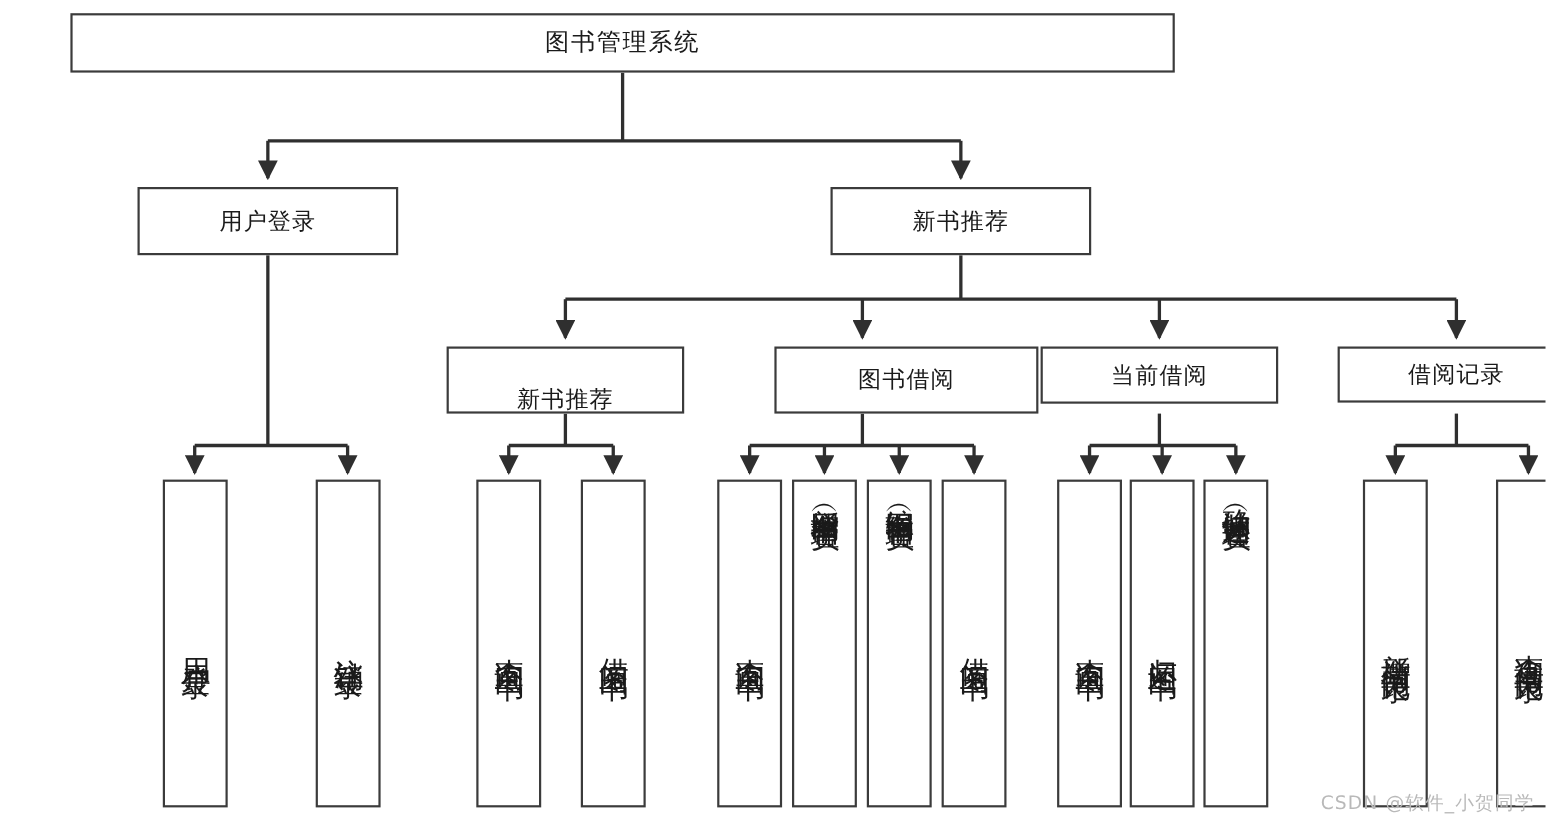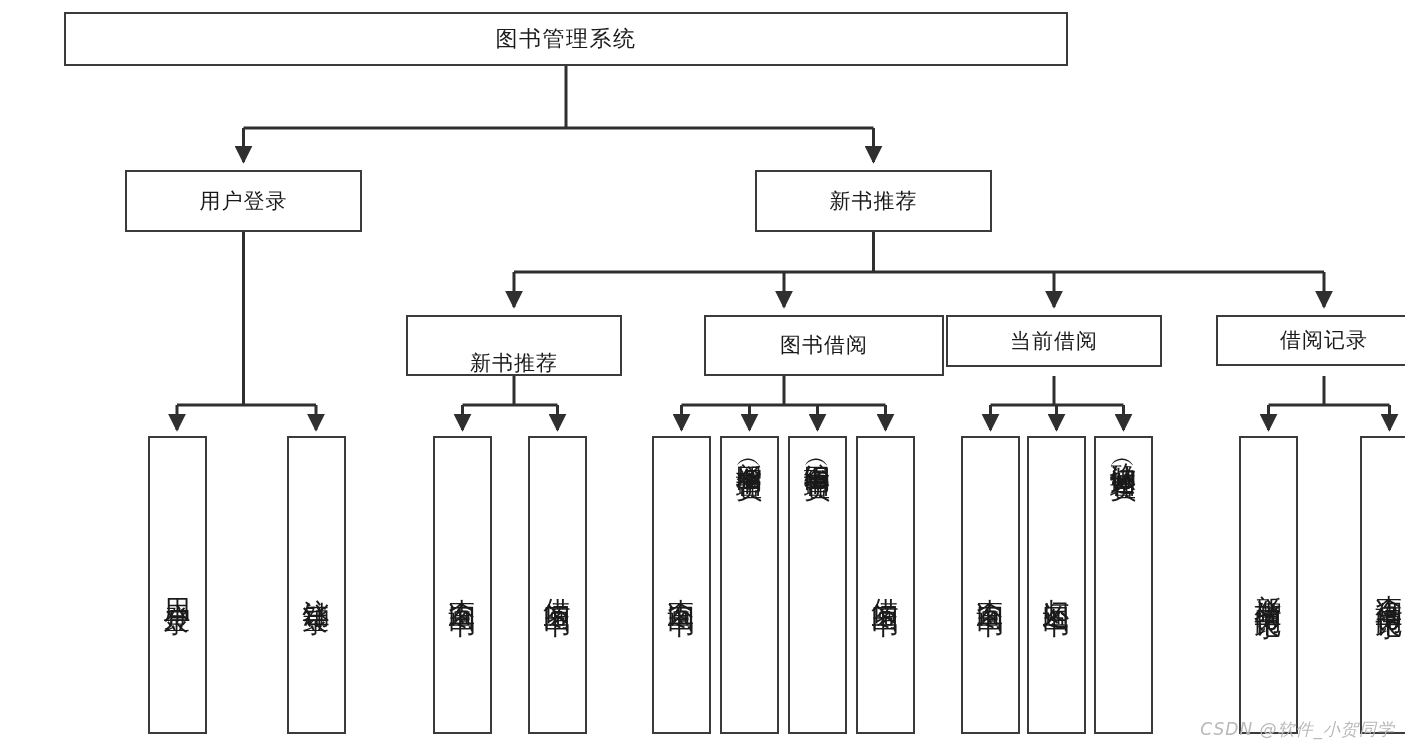--- a/index.html
+++ b/index.html
@@ -58,21 +58,20 @@
     pointer-events:none;
   }
   #watermark{
     position:absolute;
     right:10px;bottom:6px;
     font-size:17px;
     color:#b9b9b9;
     letter-spacing:1px;
     user-select:none;
     white-space:nowrap;
-    font-style:italic;
   }
 </style>
 </head>
 <body>
 
 <div id="diagram">
 
   <svg class="edges" viewBox="0 0 1405 747" xmlns="http://www.w3.org/2000/svg">
     <defs>
       <marker id="arrow" viewBox="0 0 10 10" refX="9" refY="5" markerWidth="6" markerHeight="6" orient="auto-start-reverse">

